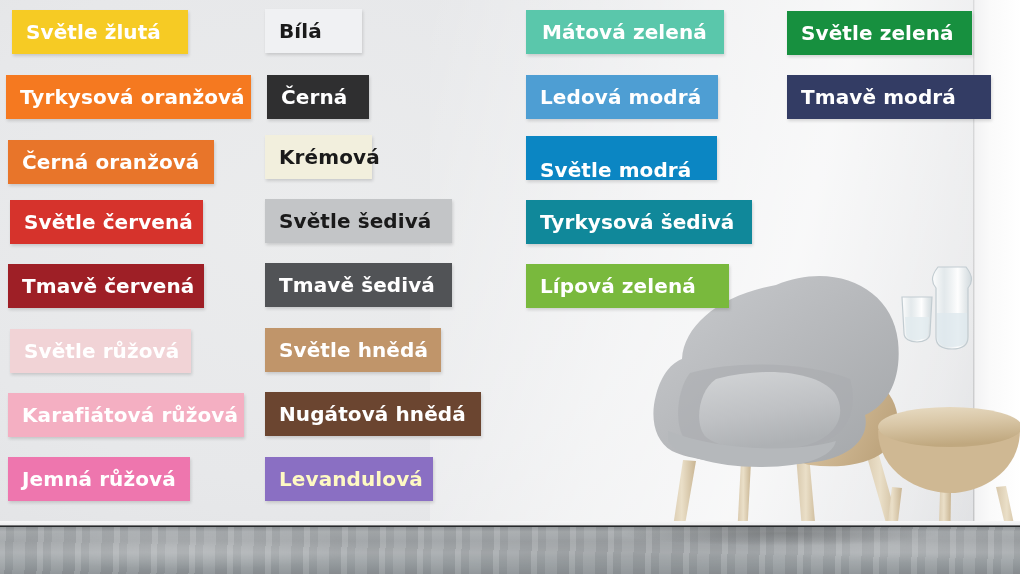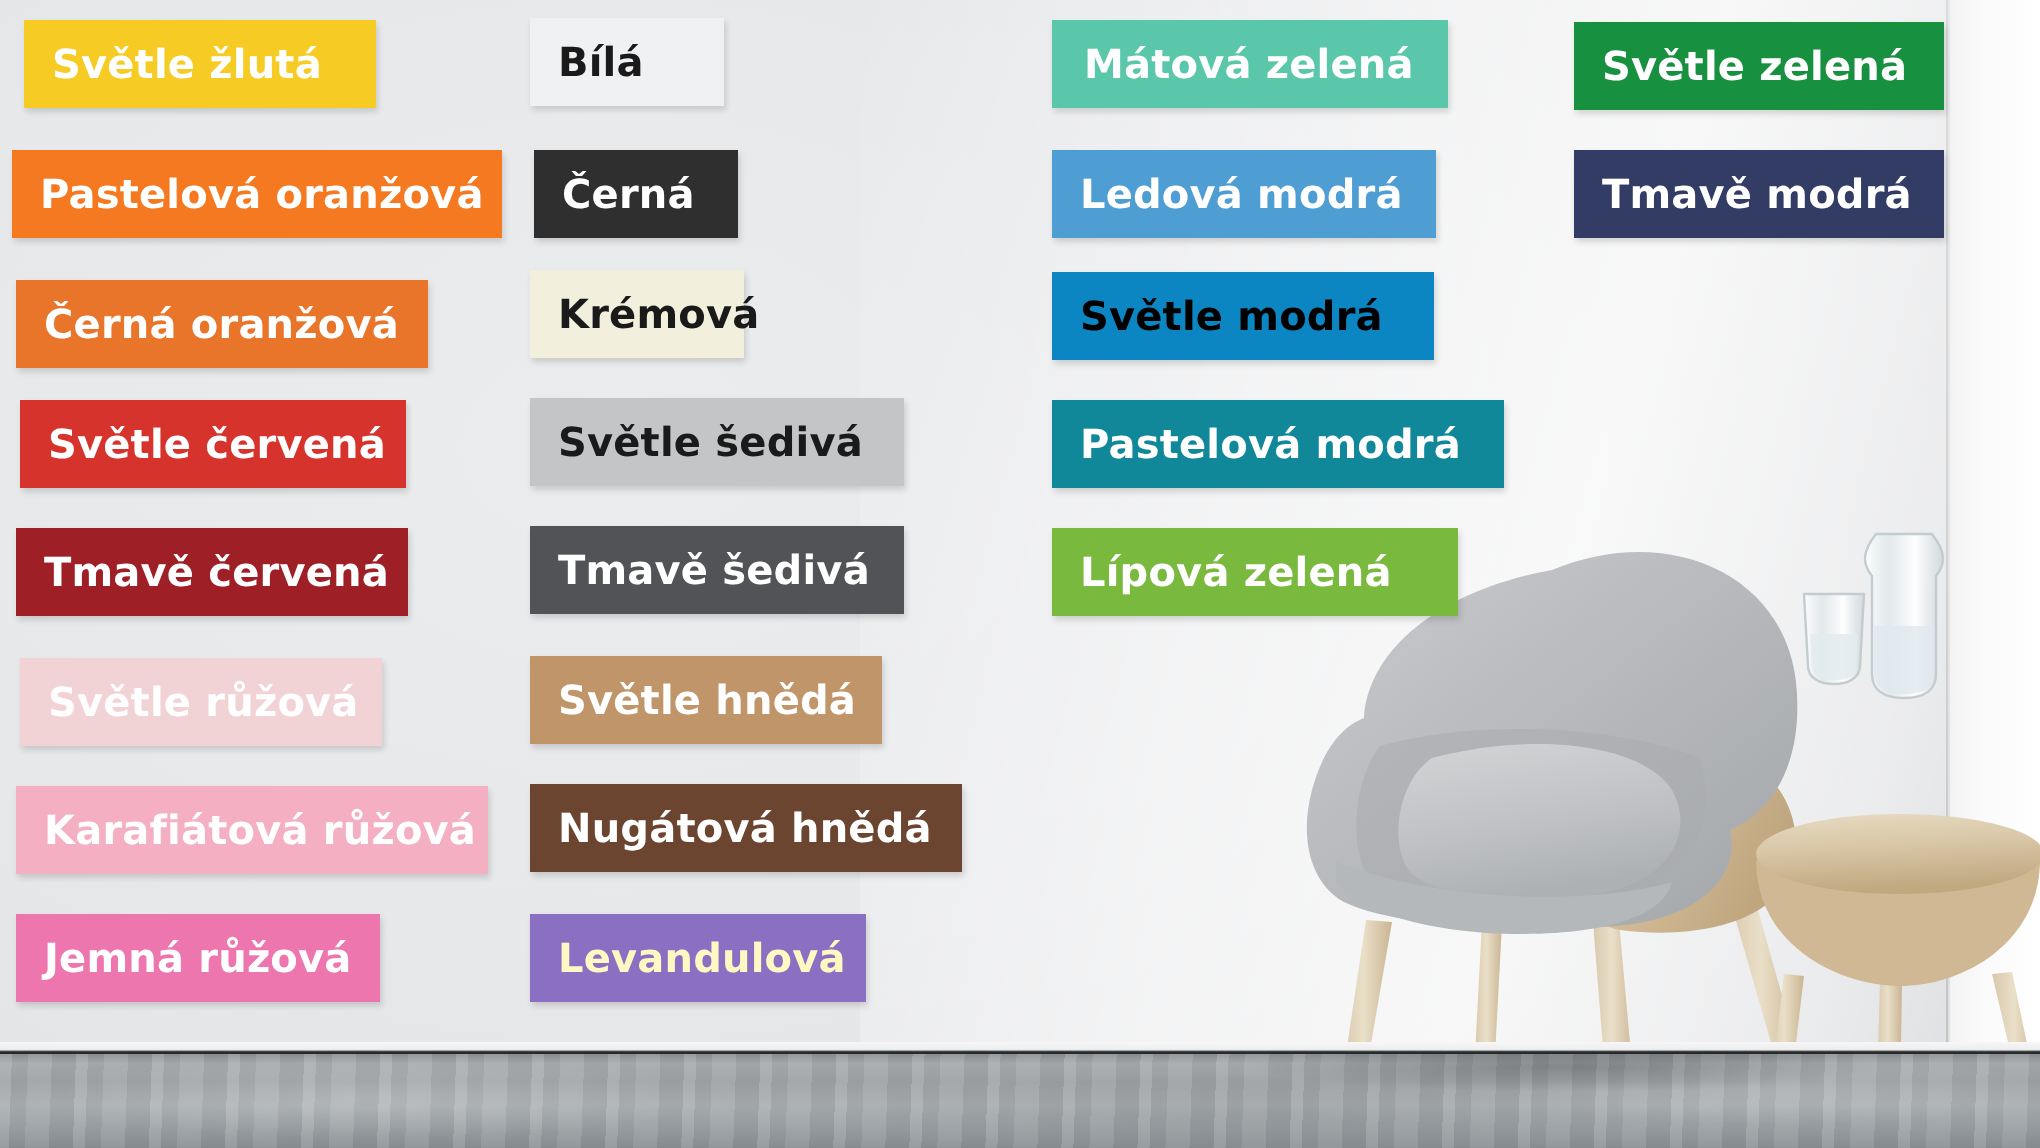--- a/index.html
+++ b/index.html
@@ -186,21 +186,21 @@
   <div class="baseboard"></div>
   <div class="floor"></div>
   <div class="floor-grain"></div>
   <div class="floor-shadow"></div>
 
   <div id="swatch-layer">
       <div class="swatch" style="left: 12px; top: 10px; width: 176px; background: rgb(246, 203, 36); color: rgb(255, 255, 255);">
         <span>Světle žlutá</span>
       </div>
       <div class="swatch" style="left: 6px; top: 75px; width: 245px; background: rgb(245, 121, 32); color: rgb(255, 255, 255);">
-        <span>Pastelová oranžová</span>
+        <span>Tyrkysová oranžová</span>
       </div>
       <div class="swatch" style="left: 8px; top: 140px; width: 206px; background: rgb(232, 117, 42); color: rgb(255, 255, 255);">
         <span>Černá oranžová</span>
       </div>
       <div class="swatch" style="left: 10px; top: 200px; width: 193px; background: rgb(214, 51, 44); color: rgb(255, 255, 255);">
         <span>Světle červená</span>
       </div>
       <div class="swatch" style="left: 8px; top: 264px; width: 196px; background: rgb(158, 31, 38); color: rgb(255, 255, 255);">
         <span>Tmavě červená</span>
       </div>
@@ -236,30 +236,30 @@
       </div>
       <div class="swatch" style="left: 265px; top: 457px; width: 168px; background: rgb(138, 111, 195); color: #fef9c3;">
         <span>Levandulová</span>
       </div>
       <div class="swatch" style="left: 526px; top: 10px; width: 198px; background: rgb(90, 199, 171); color: rgb(255, 255, 255); padding-left: 16px;">
         <span>Mátová zelená</span>
       </div>
       <div class="swatch" style="left: 526px; top: 75px; width: 192px; background: rgb(78, 158, 211); color: rgb(255, 255, 255);">
         <span>Ledová modrá</span>
       </div>
-      <div class="swatch" style="left: 526px; top: 136px; width: 191px; background: rgb(11, 134, 195); color: #000000;">
+      <div class="swatch" style="left: 526px; top: 136px; width: 191px; background: rgb(11, 134, 195); color: #ffffff; align-items: flex-end;">
         <span>Světle modrá</span>
       </div>
       <div class="swatch" style="left: 526px; top: 200px; width: 226px; background: rgb(16, 136, 154); color: rgb(255, 255, 255);">
-        <span>Pastelová modrá</span>
+        <span>Tyrkysová šedivá</span>
       </div>
       <div class="swatch" style="left: 526px; top: 264px; width: 203px; background: rgb(121, 185, 61); color: rgb(255, 255, 255);">
         <span>Lípová zelená</span>
       </div>
       <div class="swatch" style="left: 787px; top: 11px; width: 185px; background: rgb(23, 144, 63); color: rgb(255, 255, 255);">
         <span>Světle zelená</span>
       </div>
-      <div class="swatch" style="left: 787px; top: 75px; width: 185px; background: rgb(51, 60, 100); color: rgb(255, 255, 255);">
+      <div class="swatch" style="left: 787px; top: 75px; width: 204px; background: rgb(51, 60, 100); color: rgb(255, 255, 255);">
         <span>Tmavě modrá</span>
       </div>
     </div>
 
 </div>
 
 </body></html>

